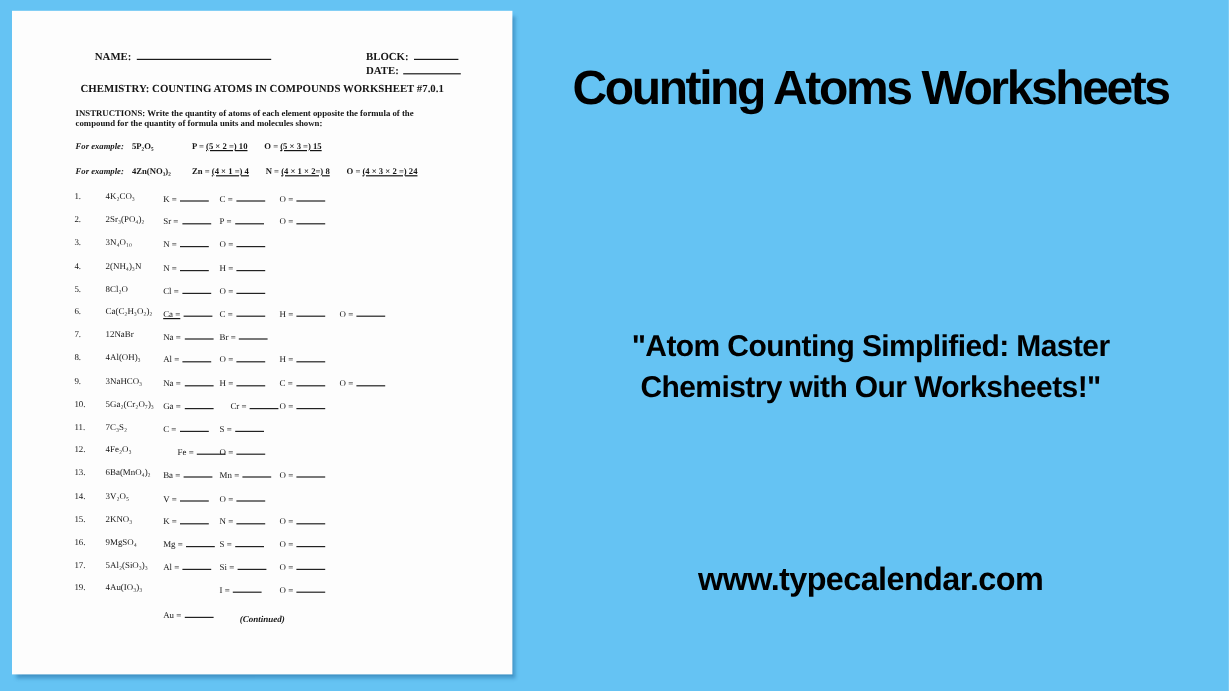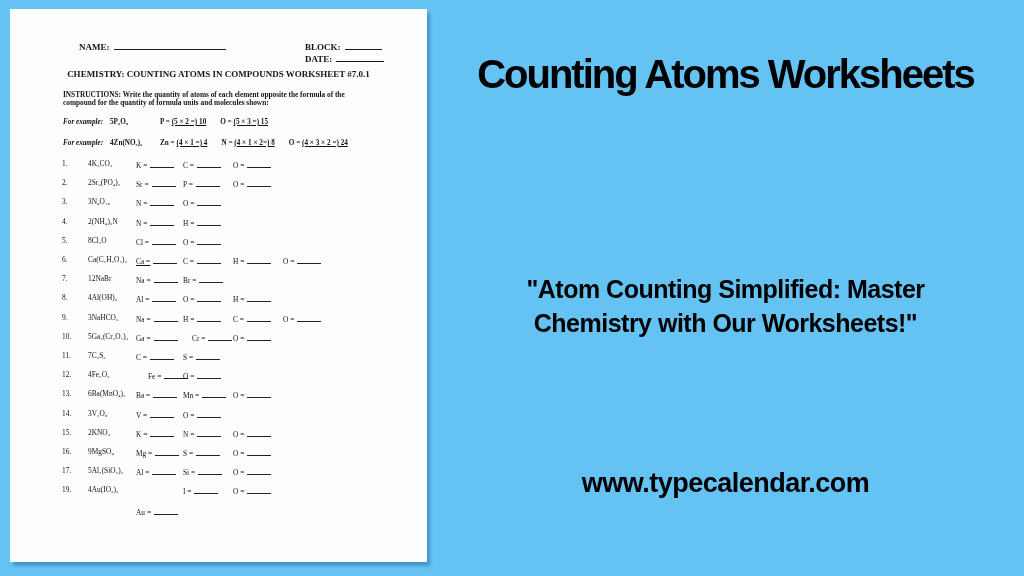--- a/index.html
+++ b/index.html
@@ -197,20 +197,21 @@
         </div>
         <div class="p-row" style="top: 326.4px;">
           <span class="p-num">19.</span>
           <span class="p-formula">4Au(IO₃)₃</span>
           <span class="p-entry" style="left: 126px; margin-top: 21px;"><span>Au =</span><span class="blank"></span></span>
           <span class="p-entry" style="left: 173px;"><span>I =</span><span class="blank"></span></span>
           <span class="p-entry" style="left: 223px;"><span>O =</span><span class="blank"></span></span>
         </div>
       </div>
 
+    <div class="continued">(Continued)</div>
   </div>
 
   <div class="panel">
     <h1 class="panel-title">Counting Atoms Worksheets</h1>
     <p class="panel-quote">"Atom Counting Simplified: Master Chemistry with Our Worksheets!"</p>
     <p class="panel-site">www.typecalendar.com</p>
   </div>
 
 </div>
 

